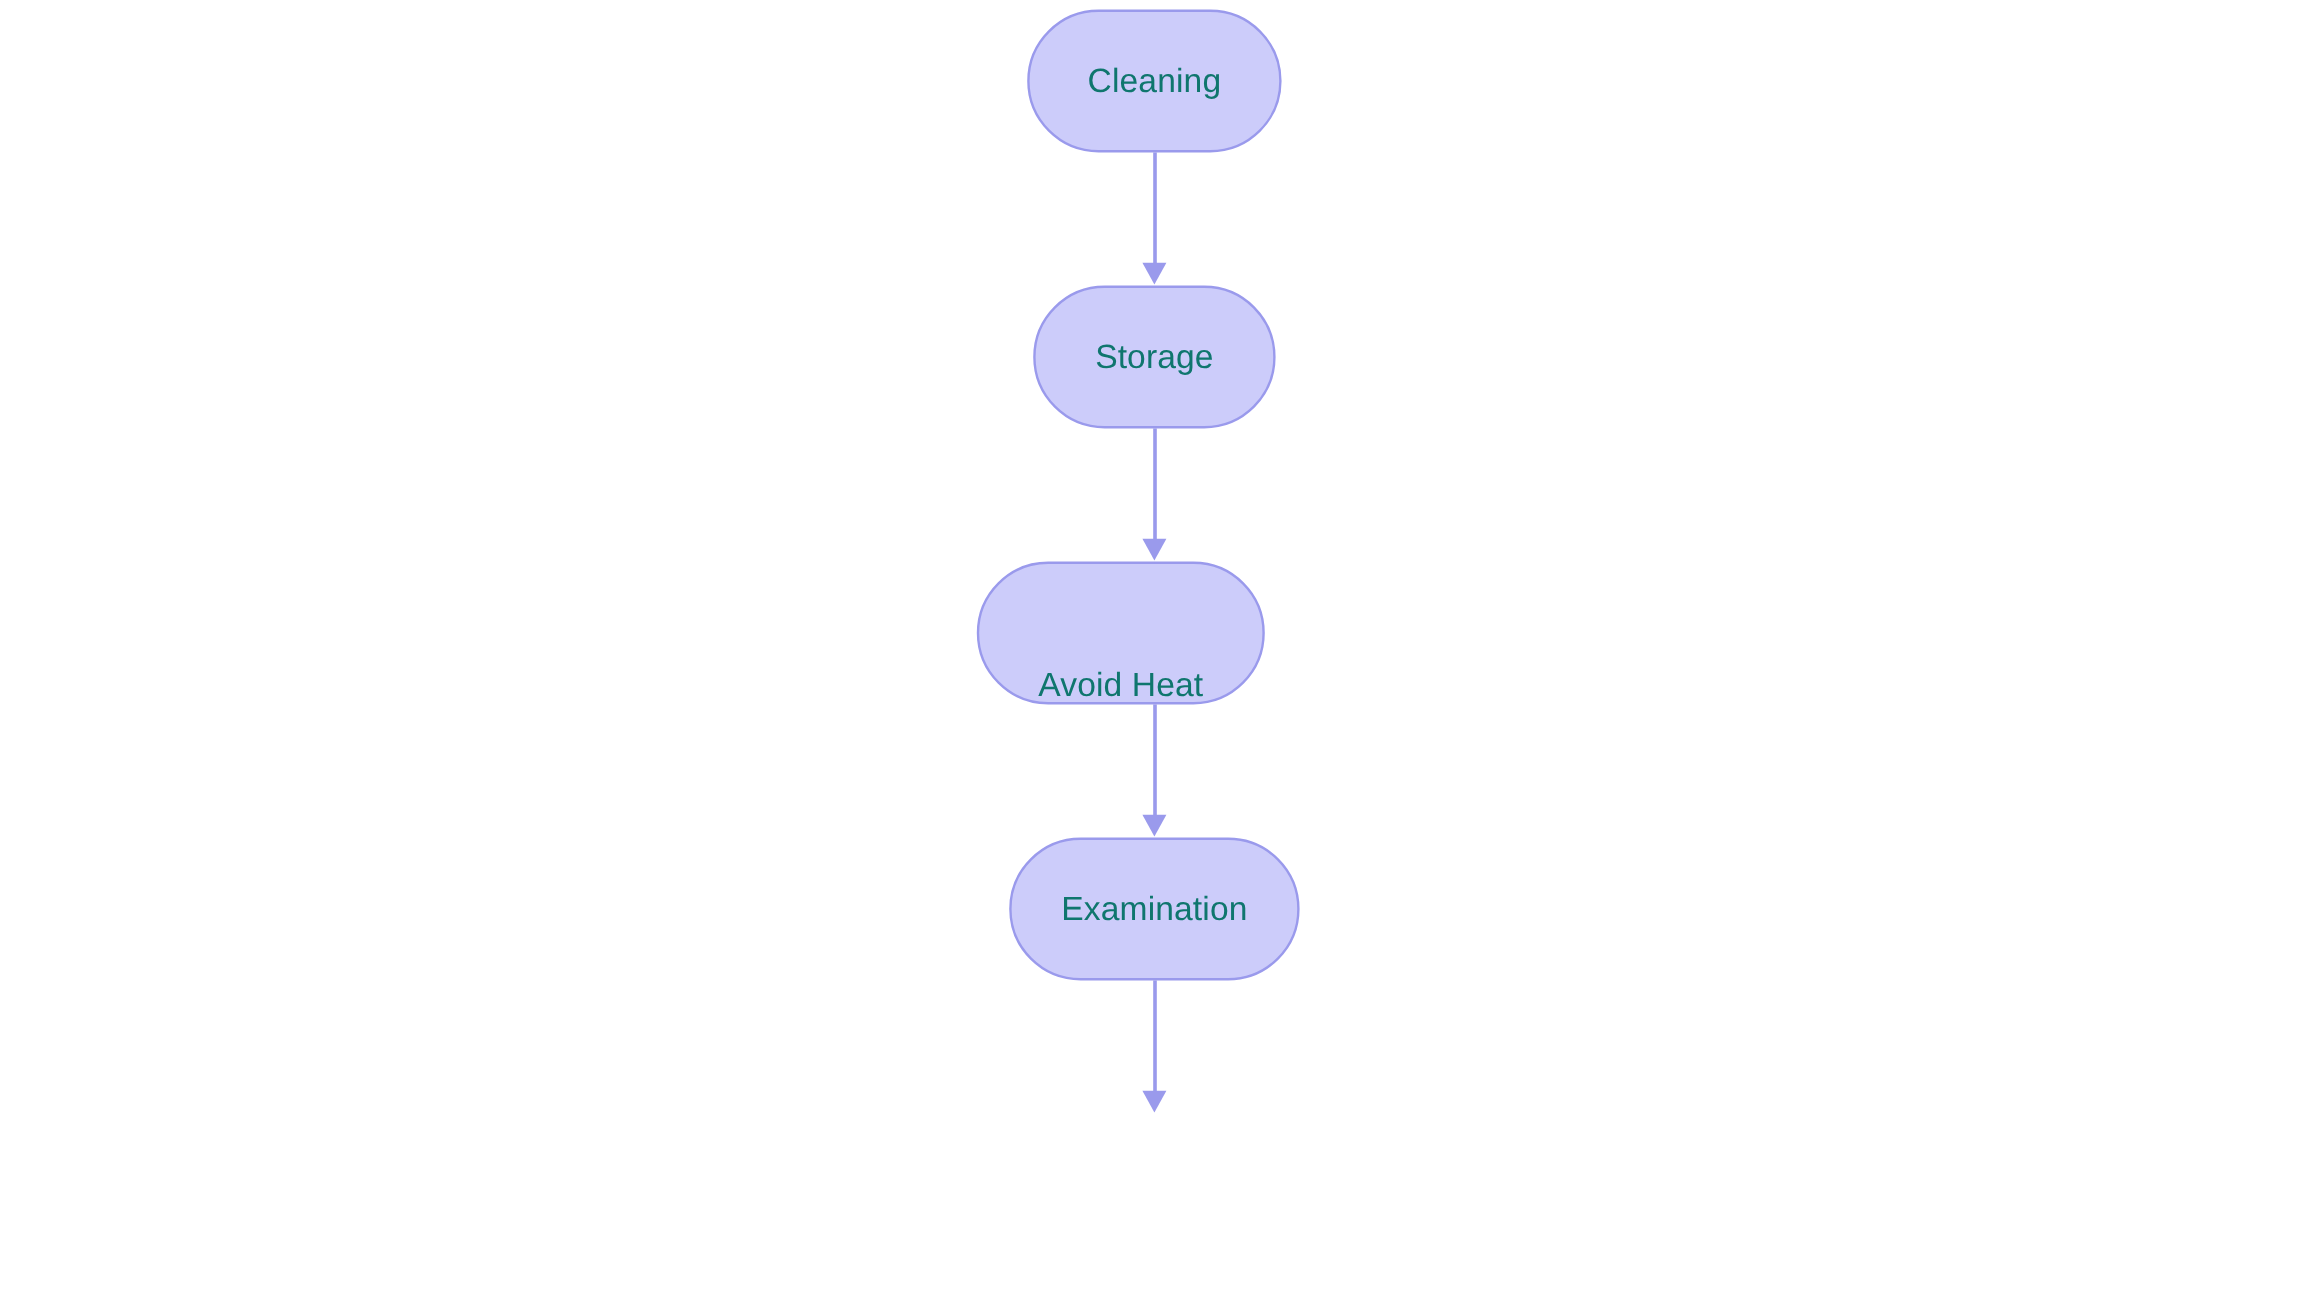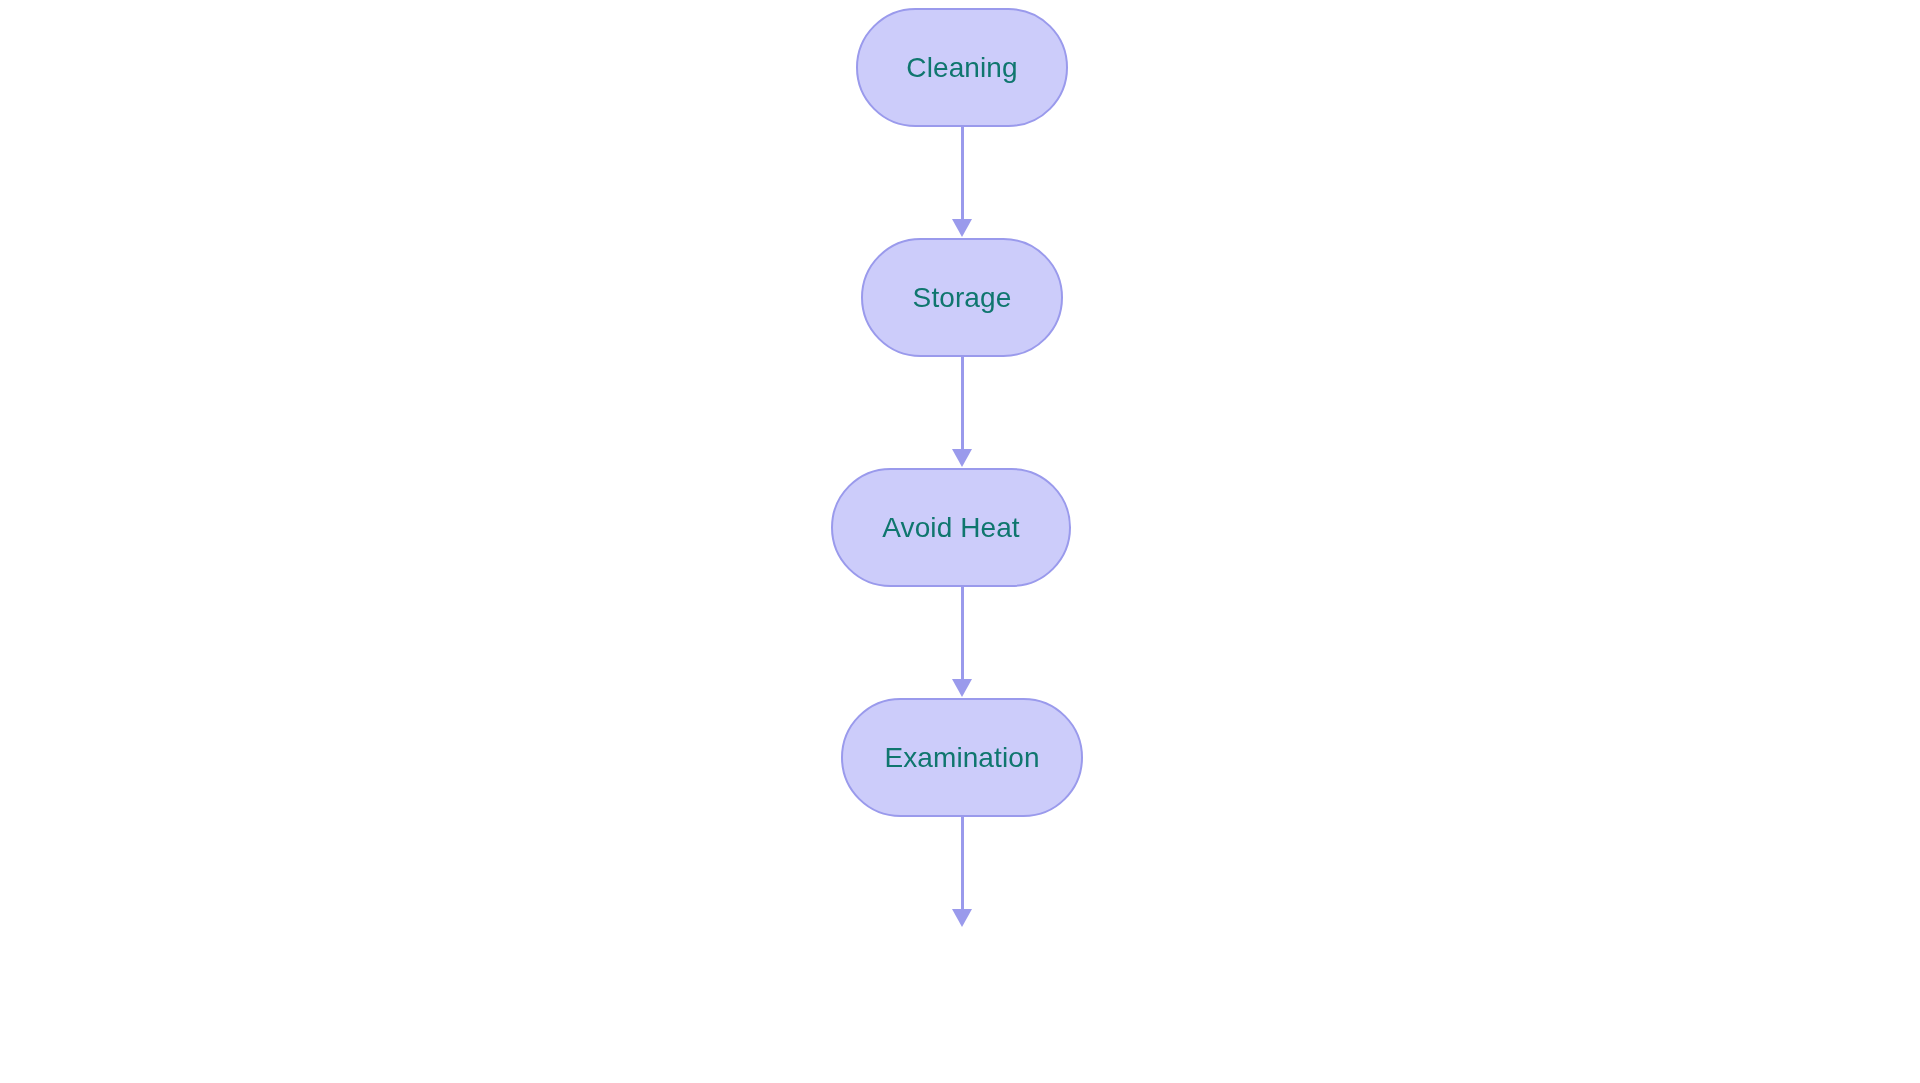--- a/index.html
+++ b/index.html
@@ -39,21 +39,21 @@
     font-size: 28px;
     font-weight: 400;
     color: #0f766e;
     letter-spacing: 0.1px;
     white-space: nowrap;
     line-height: 1;
   }
 
   .node-cleaning    { left: 856px; top: 8px;   width: 212px; }
   .node-storage     { left: 861px; top: 238px; width: 202px; }
-  .node-avoid-heat  { left: 831px; top: 468px; width: 240px; }
+  .node-avoid-heat  { left: 814px; top: 468px; width: 240px; align-items: flex-end; }
   .node-reusability { left: 841px; top: 698px; width: 242px; }
   .node-examination { left: 831px; top: 928px; width: 264px; }
 
   
   .connector {
     position: absolute;
     left: 961px;
     width: 3px;
     background: #9a9aec;
     z-index: 1;

